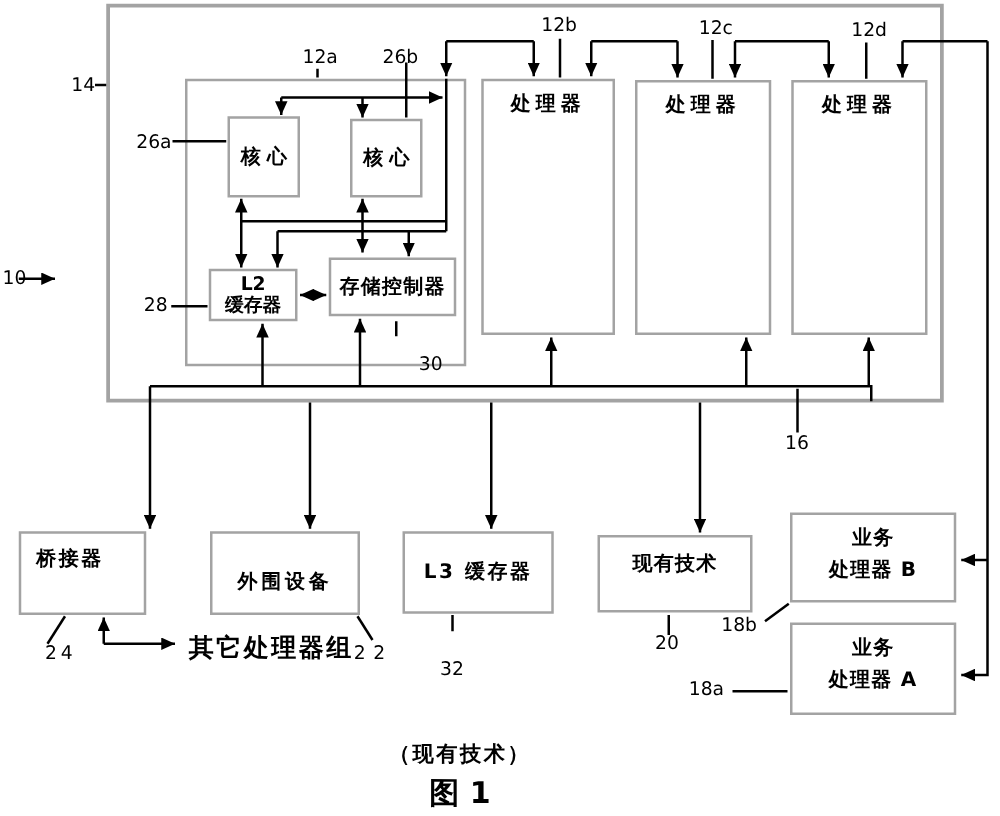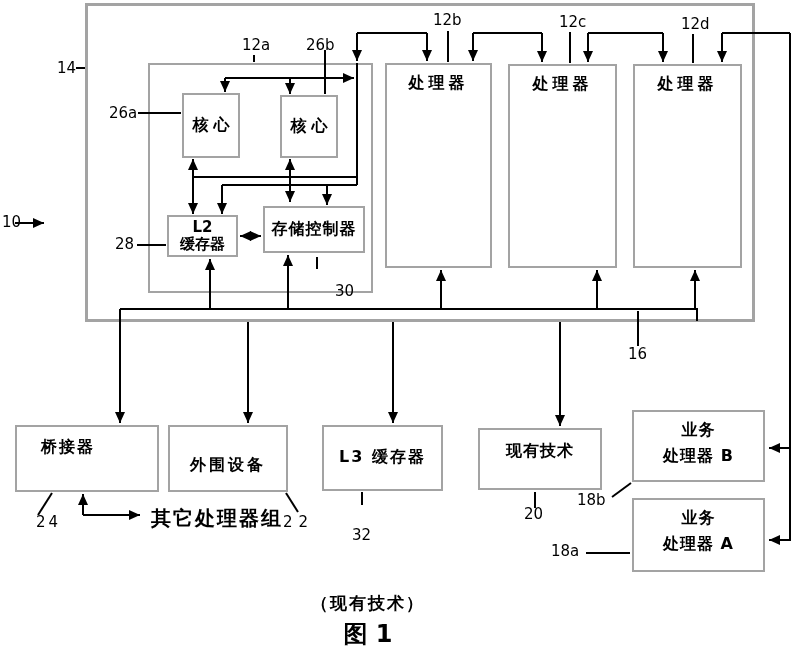--- a/index.html
+++ b/index.html
@@ -24,21 +24,21 @@
   <div class="box vcenter" style="left:182px;top:93px;width:58px;height:65px;font-size:16px;letter-spacing:5px;text-indent:5px;">核心</div>
   <div class="box vcenter" style="left:280px;top:95px;width:58px;height:63px;font-size:16px;letter-spacing:5px;text-indent:5px;">核心</div>
   <div class="box vcenter prelines" style="left:167px;top:215px;width:71px;height:42px;font-size:15px;line-height:1.15;">L2
 缓存器</div>
   <div class="box vcenter" style="left:263px;top:206px;width:102px;height:47px;font-size:16px;letter-spacing:1px;">存储控制器</div>
 
   <div class="box" style="left:385px;top:63px;width:107px;height:205px;font-size:16px;letter-spacing:4px;padding-top:8px;">处理器</div>
   <div class="box" style="left:508px;top:64px;width:109px;height:204px;font-size:16px;letter-spacing:4px;padding-top:8px;">处理器</div>
   <div class="box" style="left:633px;top:64px;width:109px;height:204px;font-size:16px;letter-spacing:4px;padding-top:8px;">处理器</div>
 
-  <div class="box" style="left:15px;top:425px;width:144px;height:67px;font-size:16px;letter-spacing:2px;text-align:left;padding:10px 0 0 24px;">桥接器</div>
+  <div class="box" style="left:15px;top:425px;width:102px;height:67px;font-size:16px;letter-spacing:2px;text-align:left;padding:10px 0 0 12px;">桥接器</div>
   <div class="box" style="left:168px;top:425px;width:120px;height:67px;font-size:16px;letter-spacing:3px;padding-top:28px;">外围设备</div>
   <div class="box" style="left:322px;top:425px;width:121px;height:66px;font-size:16px;letter-spacing:2px;padding-top:20px;">L3 缓存器</div>
   <div class="box" style="left:478px;top:428px;width:124px;height:62px;font-size:16px;letter-spacing:1px;padding-top:11px;">现有技术</div>
   <div class="box prelines" style="left:632px;top:410px;width:133px;height:72px;font-size:16px;line-height:1.65;padding-top:5px;letter-spacing:1px;">业务
 处理器 B</div>
   <div class="box prelines" style="left:632px;top:498px;width:133px;height:74px;font-size:16px;line-height:1.65;padding-top:5px;letter-spacing:1px;">业务
 处理器 A</div>
 
   <div class="lbl" style="left:2px;top:215px;">10</div>
   <div class="lbl" style="left:57px;top:61px;">14</div>

